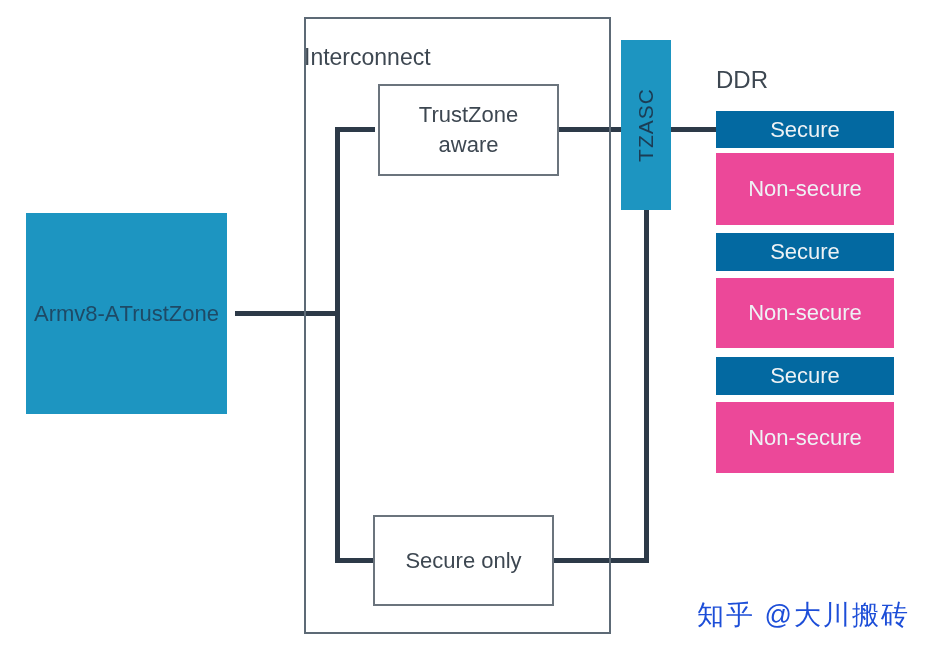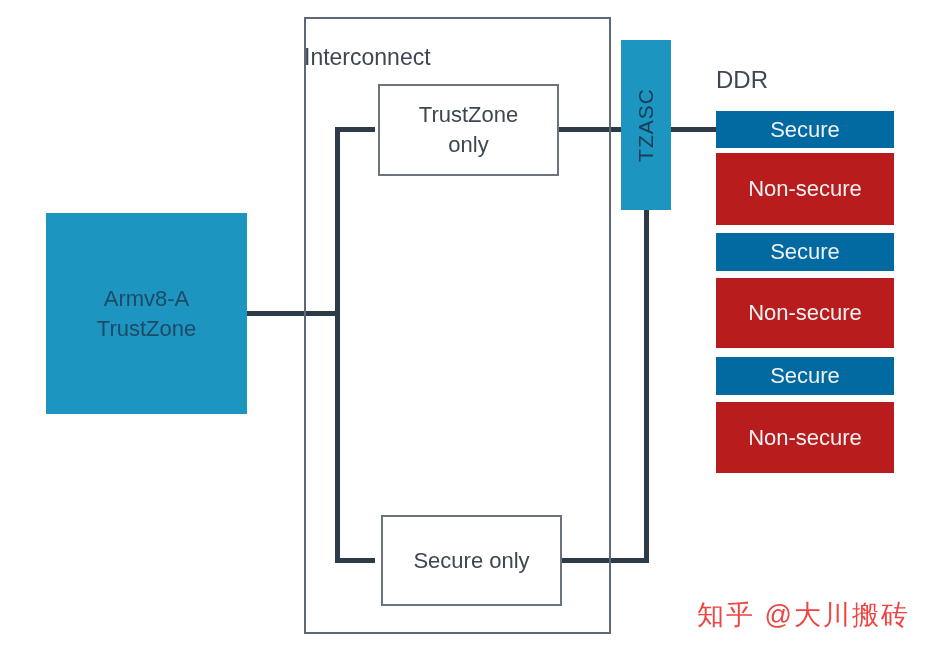--- a/index.html
+++ b/index.html
@@ -13,24 +13,24 @@
     background: #ffffff;
     overflow: hidden;
   }
 
   
   .line { position: absolute; background: #2d3a48; }
 
   
   .proc-box {
     position: absolute;
-    left: 46px; top: 213px; width: 201px; height: 201px;
+    left: 26px; top: 213px; width: 201px; height: 201px;
     background: #1d95c1;
     color: #1e4a66;
-    display: flex; flex-direction: column;
+    display: flex; flex-direction: row;
     align-items: center; justify-content: center;
     font-size: 22px; line-height: 1.35; text-align: center;
   }
 
   
   .interconnect-box {
     position: absolute;
     left: 304px; top: 17px; width: 307px; height: 617px;
     border: 2px solid #5d6a76;
     background: transparent;
@@ -46,21 +46,21 @@
   .inner-box {
     position: absolute;
     background: #ffffff;
     border: 2px solid #6b747d;
     display: flex; flex-direction: column;
     align-items: center; justify-content: center;
     text-align: center;
     font-size: 22px; color: #3d4751; line-height: 1.35;
   }
   .trustzone-box { left: 378px; top: 84px;  width: 181px; height: 92px; }
-  .secureonly-box { left: 373px; top: 515px; width: 181px; height: 91px; margin-left: 8px; }
+  .secureonly-box { left: 373px; top: 515px; width: 181px; height: 91px; }
 
   
   .tzasc-box {
     position: absolute;
     left: 621px; top: 40px; width: 50px; height: 170px;
     background: #1d95c1;
     display: flex; align-items: center; justify-content: center;
   }
   .tzasc-box .vtext {
     transform: rotate(-90deg);
@@ -76,28 +76,28 @@
     text-align: left;
     font-size: 24px; color: #3d4751;
   }
   .ddr-region {
     position: absolute;
     left: 716px; width: 178px;
     display: flex; align-items: center; justify-content: center;
     font-size: 22px; color: #eef2f5;
   }
   .ddr-secure    { background: #0369a1; }
-  .ddr-nonsecure { background: #b91c1c; }
+  .ddr-nonsecure { background: #ec4899; }
 
   
   .watermark {
     position: absolute;
     left: 697px; top: 597px;
     font-size: 27px; letter-spacing: 2px;
-    color: #ef4444;
+    color: #1d4ed8;
     text-shadow: 1px 1px 0 #ffffff;
     white-space: nowrap;
   }
 </style>
 </head>
 <body>
 
 <div class="canvas">
 
   <div class="line" style="left:235px; top:311px; width:102px; height:5px;"></div>
@@ -112,21 +112,21 @@
   <div class="proc-box">
     <span>Armv8-A</span>
     <span>TrustZone</span>
   </div>
 
   <div class="interconnect-box"></div>
   <div class="interconnect-title">Interconnect</div>
 
   <div class="inner-box trustzone-box">
     <span>TrustZone</span>
-    <span>only</span>
+    <span>aware</span>
   </div>
 
   <div class="inner-box secureonly-box">
     <span>Secure only</span>
   </div>
 
   <div class="tzasc-box">
     <span class="vtext">TZASC</span>
   </div>
 

